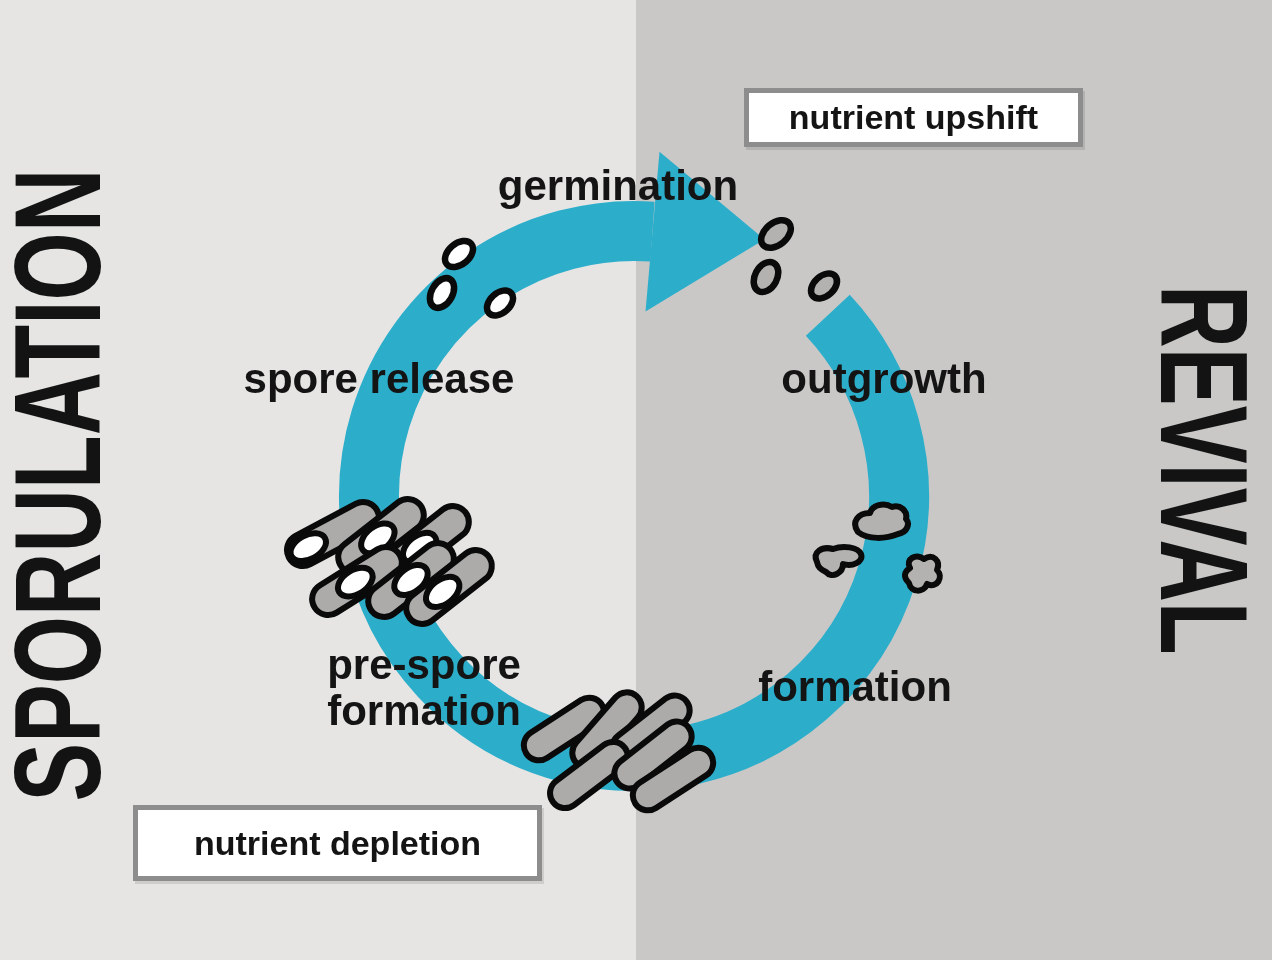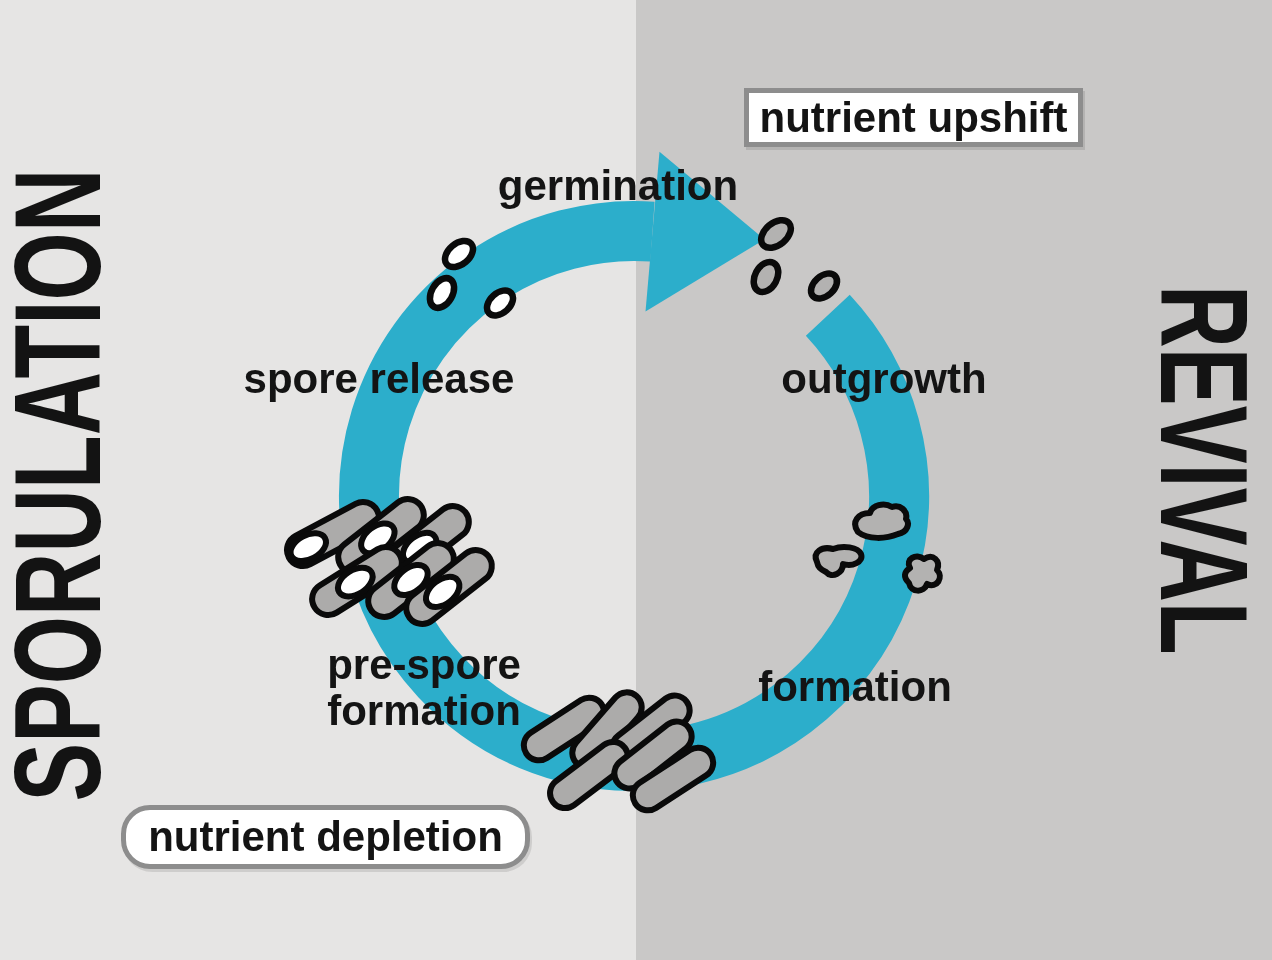--- a/index.html
+++ b/index.html
@@ -45,26 +45,26 @@
   .stage.spore-release{left:379px;top:379px;}
   .stage.outgrowth{left:884px;top:379px;}
   .stage.pre-spore{left:424px;top:688px;}
   .stage.micro-colony{left:855px;top:687px;}
   .callout{
     position:absolute;
     box-sizing:border-box;
     background:#FFFFFF;
     border:5px solid #8D8D8D;
     display:flex;align-items:center;justify-content:center;
-    font-size:42px;font-weight:700;color:#141414;
+    font-size:34px;font-weight:700;color:#141414;
     white-space:nowrap;
     box-shadow:2px 3px 0 rgba(0,0,0,0.10);
   }
   .callout.upshift{left:744px;top:88px;width:339px;height:59px;}
-  .callout.depletion{left:121px;top:805px;width:409px;height:64px;border-radius:29px;}
+  .callout.depletion{left:133px;top:805px;width:409px;height:76px;}
 </style>
 </head>
 <body>
 
 <div class="canvas">
 
   <div class="bg bg-left"></div>
   <div class="bg bg-right"></div>
 
   <svg class="art" viewBox="0 0 1272 960" aria-hidden="true">

